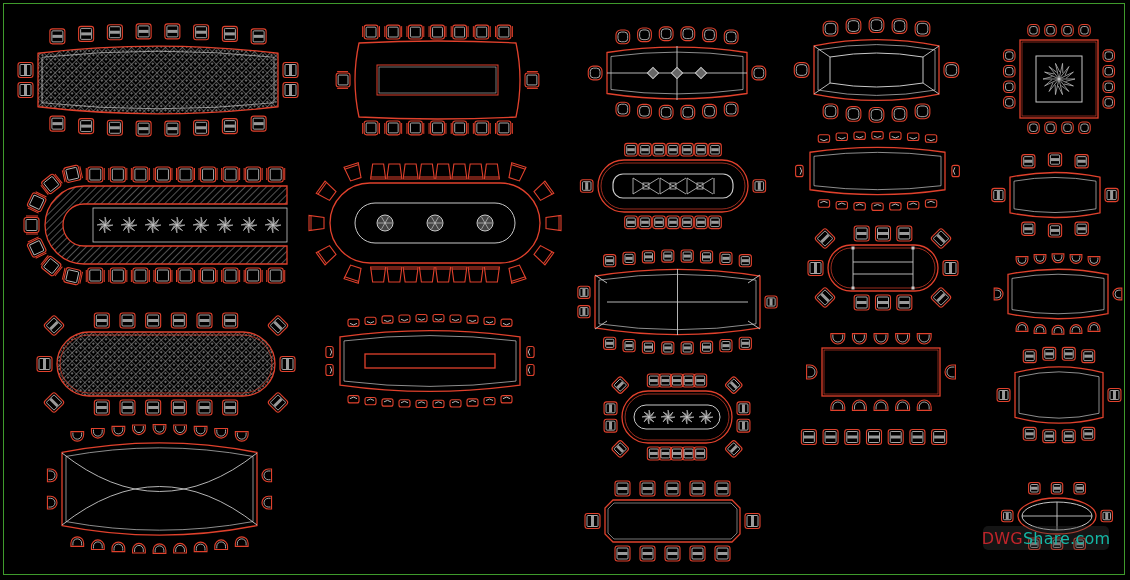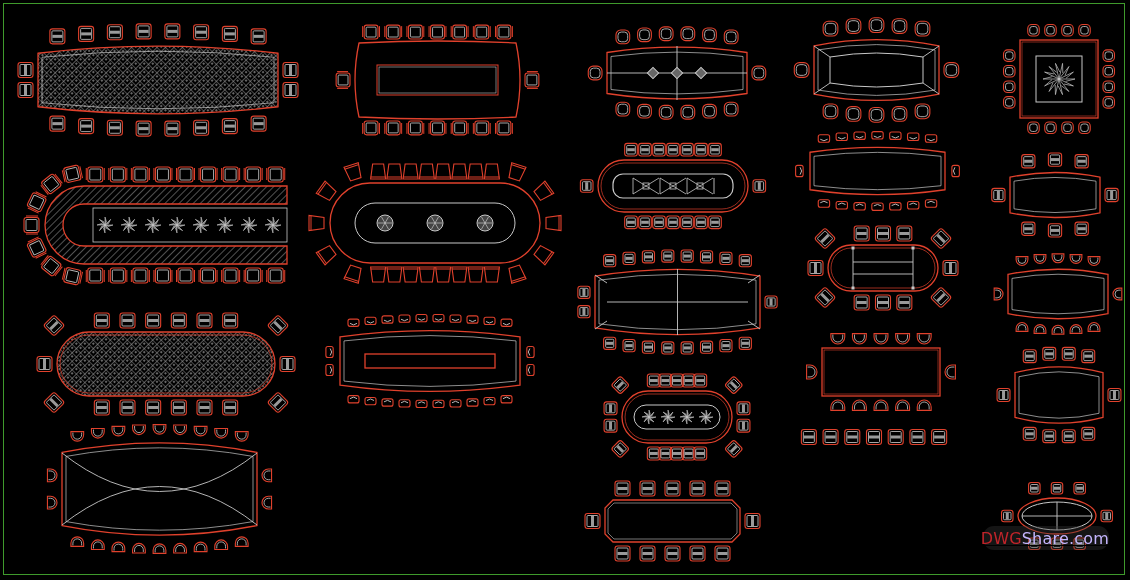--- a/index.html
+++ b/index.html
@@ -1,21 +1,21 @@
 <!DOCTYPE html>
 <html><head>
 <meta charset="utf-8">
 <style>
   html, body { margin: 0; padding: 0; background: #000; }
   body { width: 1130px; height: 580px; overflow: hidden; position: relative; font-family: "DejaVu Sans", sans-serif; }
   #canvas { position: absolute; left: 0; top: 0; width: 1130px; height: 580px; }
   .frame { position: absolute; left: 3px; top: 3px; width: 1122px; height: 572px; border: 1.5px solid #3f9a2c; box-sizing: border-box; pointer-events: none; }
-  .watermark { position: absolute; left: 983px; top: 526px; width: 126px; height: 24px; border-radius: 11px; background: rgba(60,60,60,0.35); display: flex; align-items: center; justify-content: flex-end; font-size: 16px; letter-spacing: 0.2px; text-decoration: underline; }
+  .watermark { position: absolute; left: 983px; top: 526px; width: 126px; height: 24px; border-radius: 5px; background: rgba(60,60,60,0.35); display: flex; align-items: center; justify-content: center; font-size: 16px; letter-spacing: 0.2px; }
   .wm-a { color: #c0242a; }
-  .wm-b { color: #c4b5fd; }
+  .wm-b { color: #14b8a6; }
 </style>
 </head>
 <body>
 
 <svg id="canvas" xmlns="http://www.w3.org/2000/svg" viewBox="0 0 1130 580">
   <defs>
     <pattern id="checker" width="6" height="6" patternUnits="userSpaceOnUse" patternTransform="rotate(45)">
       <rect width="6" height="6" fill="#000"></rect>
       <path d="M0 0 L6 0 M0 0 L0 6" stroke="#9a9a9a" stroke-width="1.2"></path>
       <rect x="2" y="2" width="2" height="2" fill="#666"></rect>

